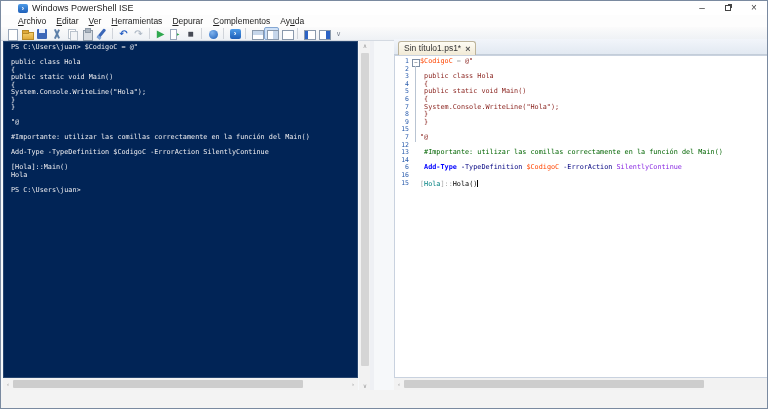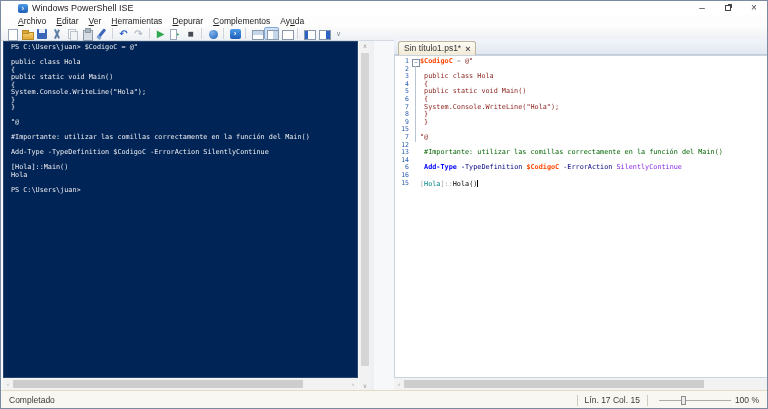--- a/index.html
+++ b/index.html
@@ -69,21 +69,21 @@
   .tab-close { font-size:9px; font-weight:bold; color:#555; line-height:10px; }
   .expander { position:absolute; right:2px; top:1px; width:14px; height:14px; border-radius:50%; border:1px solid #aeb8c6; background:#f5f7f9; color:#2b62c4; font-size:8px; line-height:13px; text-align:center; font-weight:bold; }
 
   .editor { position:absolute; left:0; top:16px; width:379px; height:323px; background:#fff; border:1px solid #c9d2df; padding-top:2px; overflow:hidden; }
   .eline { display:flex; height:7.6px; align-items:stretch; }
   .lnum { width:16px; text-align:right; padding-right:2px; font-family:"DejaVu Sans Mono",monospace; font-size:6.5px; line-height:7.6px; color:var(--line_number); flex:none; }
   .fold { width:9px; flex:none; position:relative; }
   .fold.box::before { content:"−"; position:absolute; left:1px; top:0.5px; width:6px; height:6px; border:1px solid #7e8fa5; background:#fff; font-size:6px; line-height:5px; text-align:center; color:#44506 0; color:#445060; }
   .fold.line::before { content:""; position:absolute; left:4px; top:0; width:1px; height:100%; background:#b9c4d2; }
   .code { font-family:"DejaVu Sans Mono",monospace; font-size:6.8px; line-height:7.6px; white-space:pre; color:#000; }
-  .tk-v { color:var(--variable);font-weight:bold; } .tk-o { color:var(--operator); } .tk-s { color:var(--string); }
+  .tk-v { color:var(--variable); } .tk-o { color:var(--operator); } .tk-s { color:var(--string); }
   .tk-cm { color:var(--comment); } .tk-k { color:var(--command);font-weight:bold; } .tk-p { color:var(--parameter); }
   .tk-a { color:var(--argument); } .tk-t { color:var(--type); } .tk-m { color:#000; }
   .caret { display:inline-block; width:1px; height:7px; background:#000; vertical-align:-1px; }
 
   
   .vscroll { position:absolute; width:12px; background:#f2f2f2; }
   .left-vscroll { left:356px; top:0; height:349px; }
   .right-vscroll { left:379px; top:16px; height:335px; }
   .hscroll { position:absolute; height:12px; background:#f2f2f2; display:flex; align-items:center; }
   .left-hscroll { left:0; top:337px; width:355px; }
@@ -335,24 +335,14 @@
         <span class="vs-arrow" style="bottom:1px">∨</span>
       </div>
       <div class="hscroll right-hscroll">
         <span class="sb-arrow">‹</span>
         <span class="sb-thumb-h" style="width:300px"></span>
         <span class="sb-arrow" style="margin-left:auto">›</span>
       </div>
     </div>
   </div>
 
-  <div class="statusbar">
-    <span class="sb-left">Completado</span>
-    <span class="sb-sep"></span>
-    <span>Lín. 17 Col. 15</span>
-    <span class="sb-sep"></span>
-    <span class="zoom-track">
-      <span class="zoom-thumb"></span>
-    </span>
-    <span class="sb-zoom">100 %</span>
-  </div>
 
 </div>
 
 </body></html>

